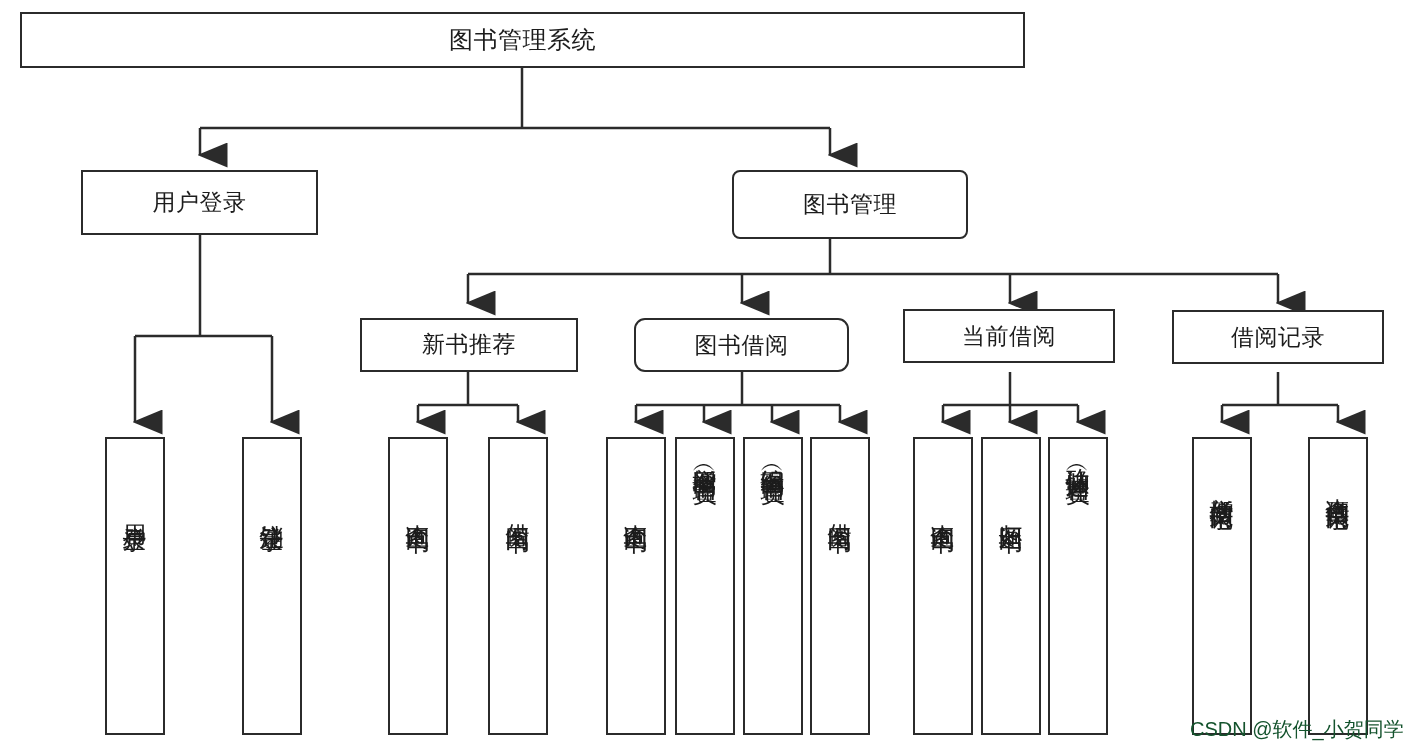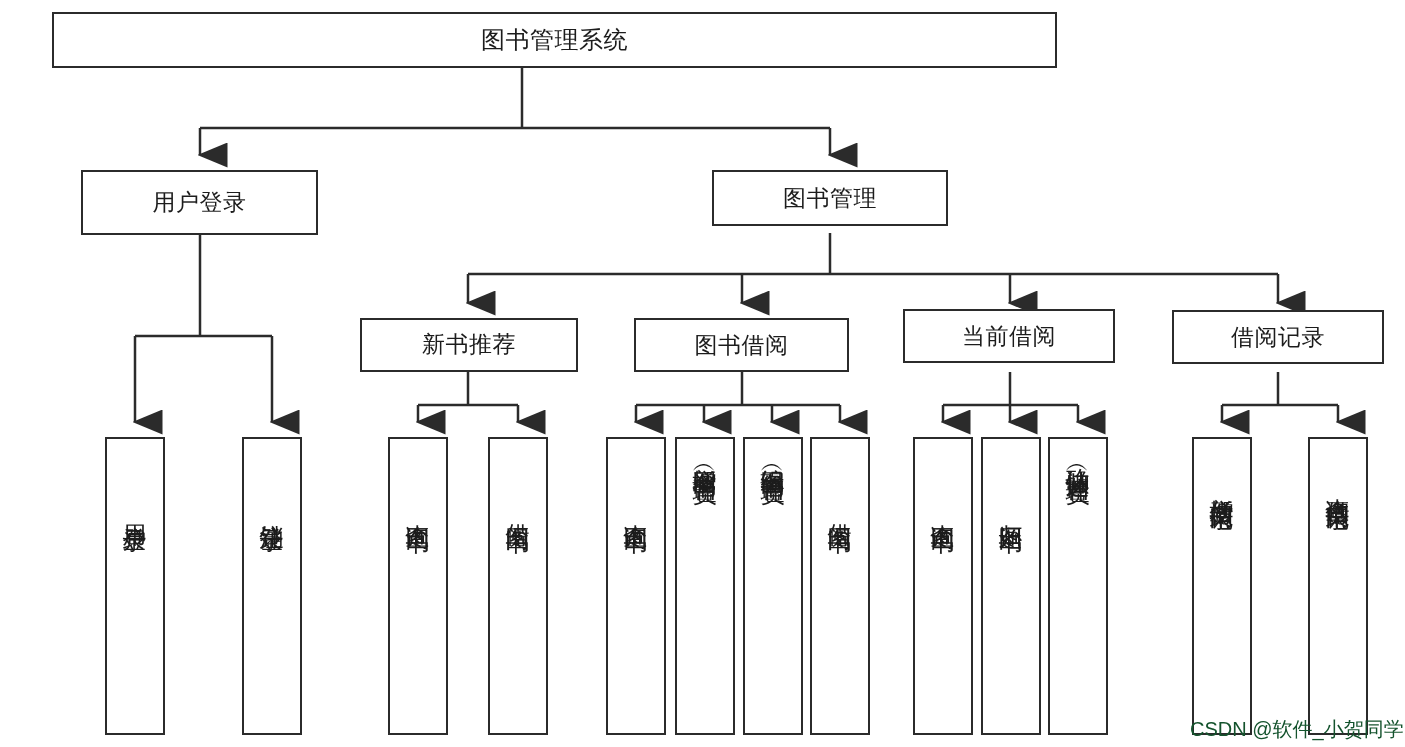--- a/index.html
+++ b/index.html
@@ -125,37 +125,37 @@
       <path d="M 1010 405 L 1010 422" marker-end="url(#arrow)"></path>
       <path d="M 1078 405 L 1078 422" marker-end="url(#arrow)"></path>
 
       <path d="M 1278 372 L 1278 405"></path>
       <path d="M 1222 405 L 1338 405"></path>
       <path d="M 1222 405 L 1222 422" marker-end="url(#arrow)"></path>
       <path d="M 1338 405 L 1338 422" marker-end="url(#arrow)"></path>
     </g>
   </svg>
 
-  <div class="node root horizontal" style="left:20px; top:12px; width:1005px; height:56px;margin-left:32px;">
+  <div class="node root horizontal" style="left:20px; top:12px; width:1005px; height:56px;">
     <span class="node-label">图书管理系统</span>
   </div>
 
   <div class="node horizontal" style="left:81px; top:170px; width:237px; height:65px;">
     <span class="node-label">用户登录</span>
   </div>
 
-  <div class="node horizontal" style="left:712px; top:170px; width:236px; height:56px;">
+  <div class="node horizontal" style="left:732px; top:170px; width:236px; height:69px;border-radius:8px;">
     <span class="node-label">图书管理</span>
   </div>
 
   <div class="node horizontal" style="left:360px; top:318px; width:218px; height:54px;font-family:Liberation Serif, serif;">
     <span class="node-label">新书推荐</span>
   </div>
 
-  <div class="node horizontal" style="left:634px; top:318px; width:215px; height:54px;">
+  <div class="node horizontal" style="left:634px; top:318px; width:215px; height:54px;border-radius:11px;">
     <span class="node-label">图书借阅</span>
   </div>
 
   <div class="node horizontal" style="left:903px; top:309px; width:212px; height:54px;">
     <span class="node-label">当前借阅</span>
   </div>
 
   <div class="node horizontal" style="left:1172px; top:310px; width:212px; height:54px;">
     <span class="node-label">借阅记录</span>
   </div>

